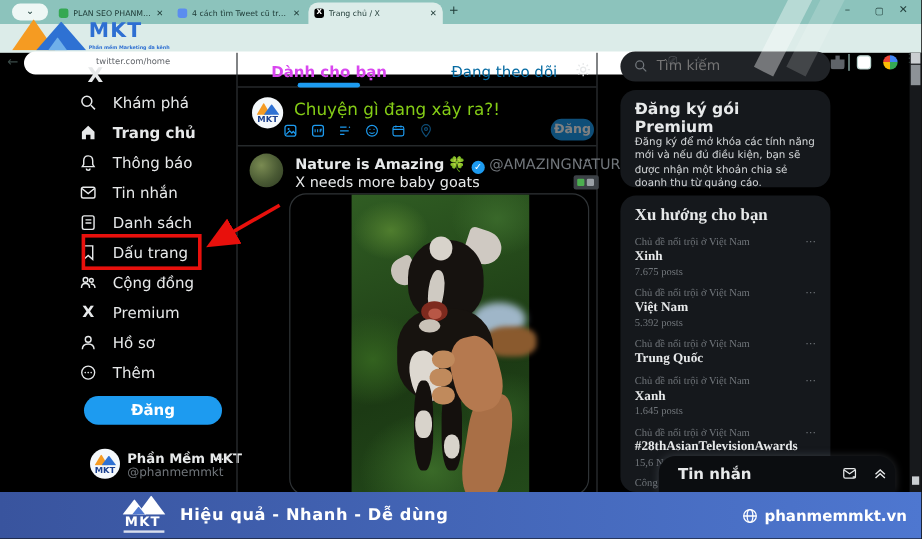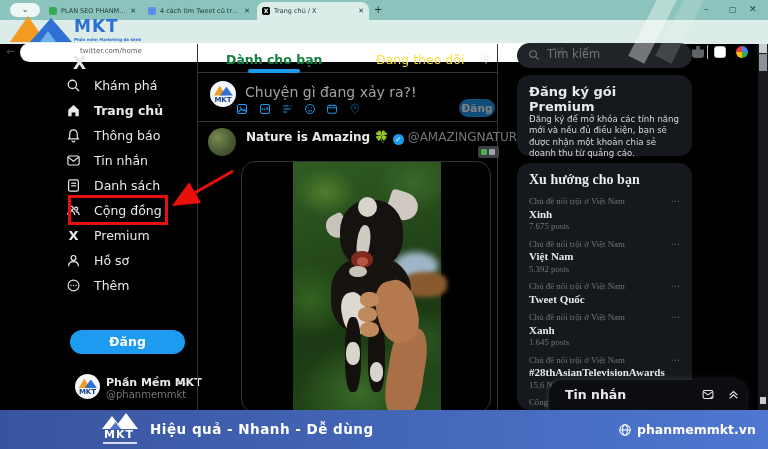--- a/index.html
+++ b/index.html
@@ -60,26 +60,26 @@
   .mkt-mini .mt2 { position:absolute; left:38%; top:22%; width:50%; height:34%; background:#2e71d3; clip-path:polygon(50% 0,100% 100%,0 100%); }
   .mkt-mini .mtx { position:absolute; left:0; right:0; top:56%; text-align:center; font-size:34%; font-weight:800; color:#1a3f8f; }
 
   
   .hl-box { position:absolute; left:68px; top:195px; width:100px; height:30px; border:3px solid #e8100c; z-index:6; }
   .anno-svg { position:absolute; left:0; top:0; width:768px; height:449px; z-index:6; pointer-events:none; }
 
   
   .feed { position:absolute; left:197px; top:44px; width:301px; height:366px; border-left:1px solid #2f3336; border-right:1px solid #2f3336; }
   .feed-hd { position:absolute; left:0; top:0; width:100%; height:29px; border-bottom:1px solid #2f3336; }
-  .ftab1 { position:absolute; left:28px; top:8px; font-size:12.5px; font-weight:700; color:#15803d; }
+  .ftab1 { position:absolute; left:28px; top:8px; font-size:12.5px; font-weight:700; color:#d946ef; }
   .ftab1-bar { position:absolute; left:50px; top:25px; width:52px; height:3.5px; border-radius:2px; background:#1d9bf0; }
-  .ftab2 { position:absolute; left:178px; top:8px; font-size:12.5px; color:#fde047; }
+  .ftab2 { position:absolute; left:178px; top:8px; font-size:12.5px; color:#0369a1; }
   .fgear { position:absolute; left:281px; top:6px; }
   .composer { position:absolute; left:0; top:29px; width:100%; height:49px; border-bottom:1px solid #2f3336; }
-  .placeholder { position:absolute; left:47px; top:11px; font-size:14px; color:#a3a3a3; }
+  .placeholder { position:absolute; left:47px; top:11px; font-size:14px; color:#84cc16; }
   .cicons { position:absolute; left:38px; top:59px; display:flex; gap:10.5px; }
   .cicons .loc { opacity:.5; }
   .cpost { position:absolute; left:261px; top:55px; width:36px; height:18px; border-radius:9px; background:#1d9bf0; opacity:.5; color:#fff; font-size:10.5px; font-weight:700; text-align:center; line-height:18px; }
   .tweet-ava { position:absolute; left:10px; top:84px; width:28px; height:28px; border-radius:50%; background:radial-gradient(circle at 35% 35%, #7a8b52, #4a5a34 55%, #2e3a22); }
   .trow { position:absolute; left:48px; top:86px; font-size:12px; color:#71767b; white-space:nowrap; }
   .trow b { color:#e7e9ea; font-size:12px; font-weight:700; }
   .badge { display:inline-block; width:11px; height:11px; border-radius:50%; background:#1d9bf0; color:#fff; font-size:8px; text-align:center; line-height:11px; vertical-align:-1px; }
   .tdots { position:absolute; left:285px; top:85px; font-size:10px; color:#71767b; }
   .ttext { position:absolute; left:48px; top:101px; font-size:12px; color:#e7e9ea; }
   .video-box { position:absolute; left:43px; top:117px; width:250px; height:252px; border:1px solid #2f3336; border-radius:14px; background:#000; overflow:hidden; }
@@ -245,20 +245,26 @@
     <div class="nav-row">
       <svg width="15" height="15" viewBox="0 0 20 20" fill="none" stroke="#e7e9ea" stroke-width="1.6">
           <rect x="3.5" y="2.5" width="13" height="15" rx="2"></rect>
           <line x1="7" y1="7" x2="13.5" y2="7"></line>
           <line x1="7" y1="10.5" x2="13.5" y2="10.5"></line>
         </svg>
       <span>Danh sách</span>
     </div>
     <div class="nav-row">
       <svg width="15" height="15" viewBox="0 0 20 20" fill="none" stroke="#e7e9ea" stroke-width="1.6">
+          <path d="M5 2.5 H15 V17.5 L10 13.2 L5 17.5 Z"></path>
+        </svg>
+      <span>Dấu trang</span>
+    </div>
+    <div class="nav-row">
+      <svg width="15" height="15" viewBox="0 0 20 20" fill="none" stroke="#e7e9ea" stroke-width="1.6">
           <circle cx="7" cy="7" r="2.6"></circle>
           <circle cx="13.5" cy="7.5" r="2.1"></circle>
           <path d="M2.5 16 C2.5 12.5 4.5 11 7 11 C9.5 11 11.5 12.5 11.5 16"></path>
           <path d="M13 11.5 C15.5 11.5 17.5 13 17.5 16"></path>
         </svg>
       <span>Cộng đồng</span>
     </div>
     <div class="nav-row">
       <span style="width:15px;font-weight:800;font-size:13px;text-align:center;">X</span>
       <span>Premium</span>
@@ -356,20 +362,21 @@
     <div class="cpost">Đăng</div>
 
     <div class="tweet-ava"></div>
     <div class="trow">
       <b>Nature is Amazing</b>
       <span>🍀</span>
       <span class="badge">✓</span>
       <span>@AMAZINGNATURE · 19 giờ</span>
     </div>
     <div class="tdots">⋯</div>
+    <div class="ttext">X needs more baby goats</div>
 
     <div class="video-box">
       <div class="vid">
         <div class="vpart sky"></div>
         <div class="vpart hut"></div>
         <div class="vpart earL"></div>
         <div class="vpart earR"></div>
         <div class="vpart head"></div>
         <div class="vpart crown"></div>
         <div class="vpart blaze"></div>
@@ -420,21 +427,21 @@
         <div class="dots">⋯</div>
       </div>
       <div class="trend">
         <div class="cat">Chủ đề nổi trội ở Việt Nam</div>
         <div class="tt">Việt Nam</div>
         <div class="ps">5.392 posts</div>
         <div class="dots">⋯</div>
       </div>
       <div class="trend">
         <div class="cat">Chủ đề nổi trội ở Việt Nam</div>
-        <div class="tt">Tweet Quốc</div>
+        <div class="tt">Trung Quốc</div>
         <div class="dots">⋯</div>
       </div>
       <div class="trend">
         <div class="cat">Chủ đề nổi trội ở Việt Nam</div>
         <div class="tt">Xanh</div>
         <div class="ps">1.645 posts</div>
         <div class="dots">⋯</div>
       </div>
       <div class="trend">
         <div class="cat">Chủ đề nổi trội ở Việt Nam</div>

